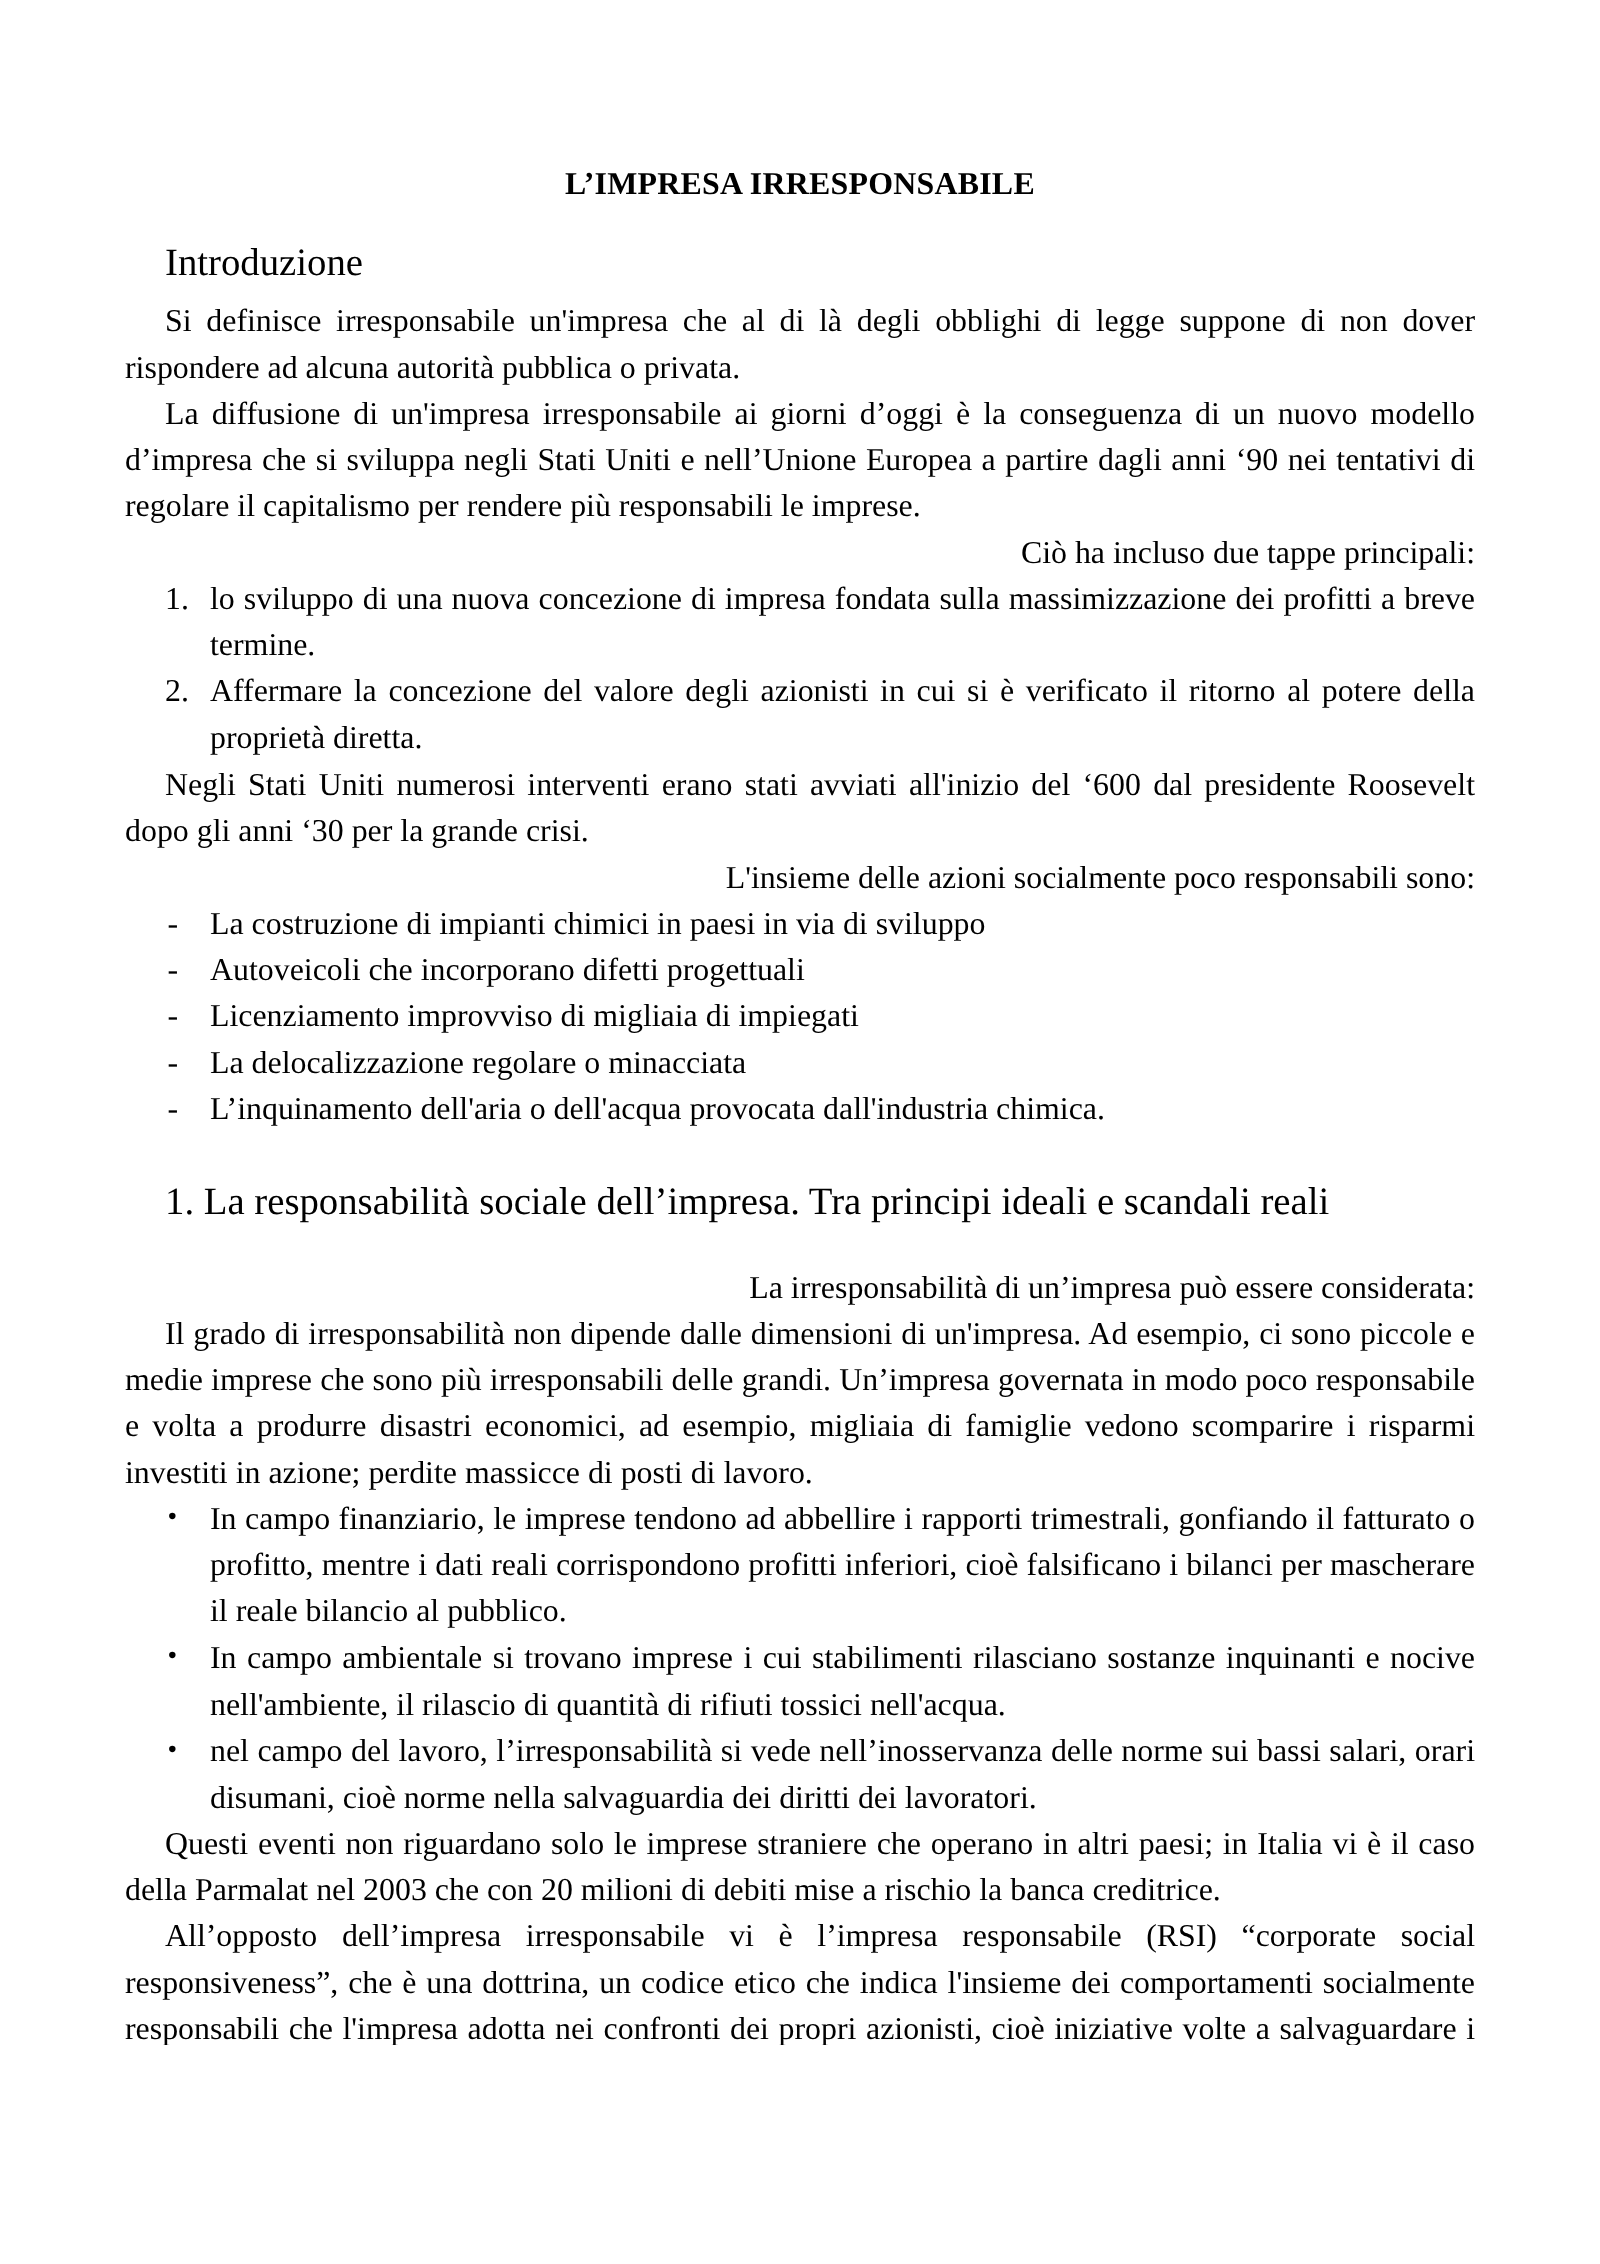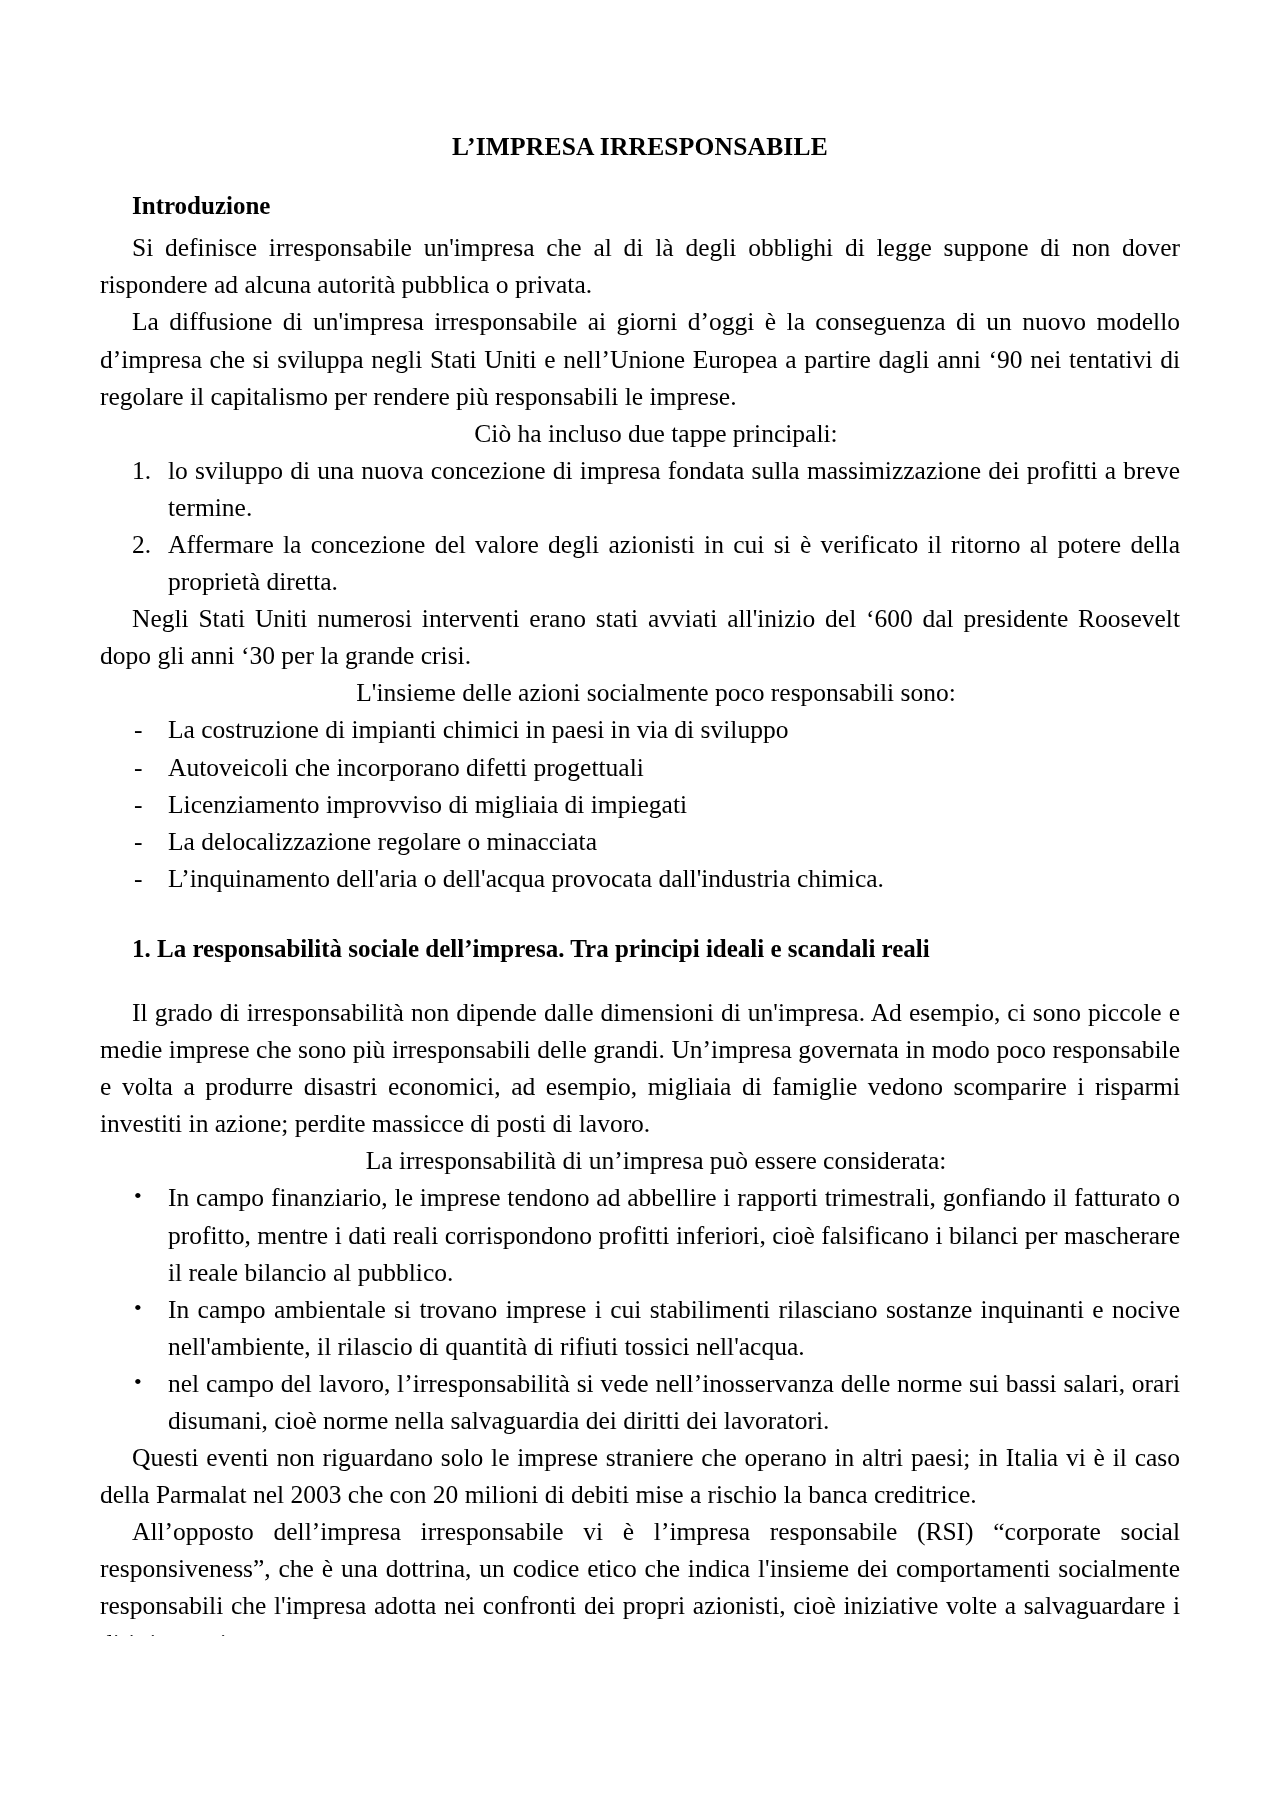--- a/index.html
+++ b/index.html
@@ -44,43 +44,43 @@
   .doc-subtitle {
     text-align: center;
     font-weight: bold;
     font-size: 27px;
     line-height: 1.4;
     margin: 0 0 44px 0;
     letter-spacing: 0.2px;
   }
 
   .section-heading {
-    font-weight: bold;
-    font-size: 25px;
+    font-weight: normal;
+    font-size: 31px;
     margin: 0 0 6px 0;
     padding-left: 32px;
     line-height: 1.4;
   }
 
   .section-heading.spaced {
     margin-top: 34px;
     margin-bottom: 28px;
   }
 
   
   p.para {
     margin: 0;
     text-indent: 32px;
     text-align: justify;
     text-justify: inter-word;
     hyphens: none;
   }
 
   p.para.noindent-left {
-    text-align: center;
+    text-align: right;
     font-family: Liberation Serif, serif;
   }
 
   
   ol.num-list,
   ul.dash-list,
   ul.dot-list {
     margin: 0;
     padding: 0;
     list-style: none;
@@ -186,23 +186,23 @@
         <span class="li-text">La delocalizzazione regolare o minacciata</span>
       </li>
       <li>
         <span class="marker">-</span>
         <span class="li-text">L’inquinamento dell'aria o dell'acqua provocata dall'industria chimica.</span>
       </li>
     </ul>
 
     <h3 class="section-heading spaced">1. La responsabilità sociale dell’impresa. Tra principi ideali e scandali reali</h3>
 
+    <p class="para noindent-left">La irresponsabilità di un’impresa può essere considerata:</p>
+
     <p class="para">Il grado di irresponsabilità non dipende dalle dimensioni di un'impresa. Ad esempio, ci sono piccole e medie imprese che sono più irresponsabili delle grandi. Un’impresa governata in modo poco responsabile e volta a produrre disastri economici, ad esempio, migliaia di famiglie vedono scomparire i risparmi investiti in azione; perdite massicce di posti di lavoro.</p>
-
-    <p class="para noindent-left">La irresponsabilità di un’impresa può essere considerata:</p>
 
     <ul class="dot-list">
       <li>
         <span class="marker">•</span>
         <span class="li-text">In campo finanziario, le imprese tendono ad abbellire i rapporti trimestrali, gonfiando il fatturato o profitto, mentre i dati reali corrispondono profitti inferiori, cioè falsificano i bilanci per mascherare il reale bilancio al pubblico.</span>
       </li>
       <li>
         <span class="marker">•</span>
         <span class="li-text">In campo ambientale si trovano imprese i cui stabilimenti rilasciano sostanze inquinanti e nocive nell'ambiente, il rilascio di quantità di rifiuti tossici nell'acqua.</span>
       </li>

